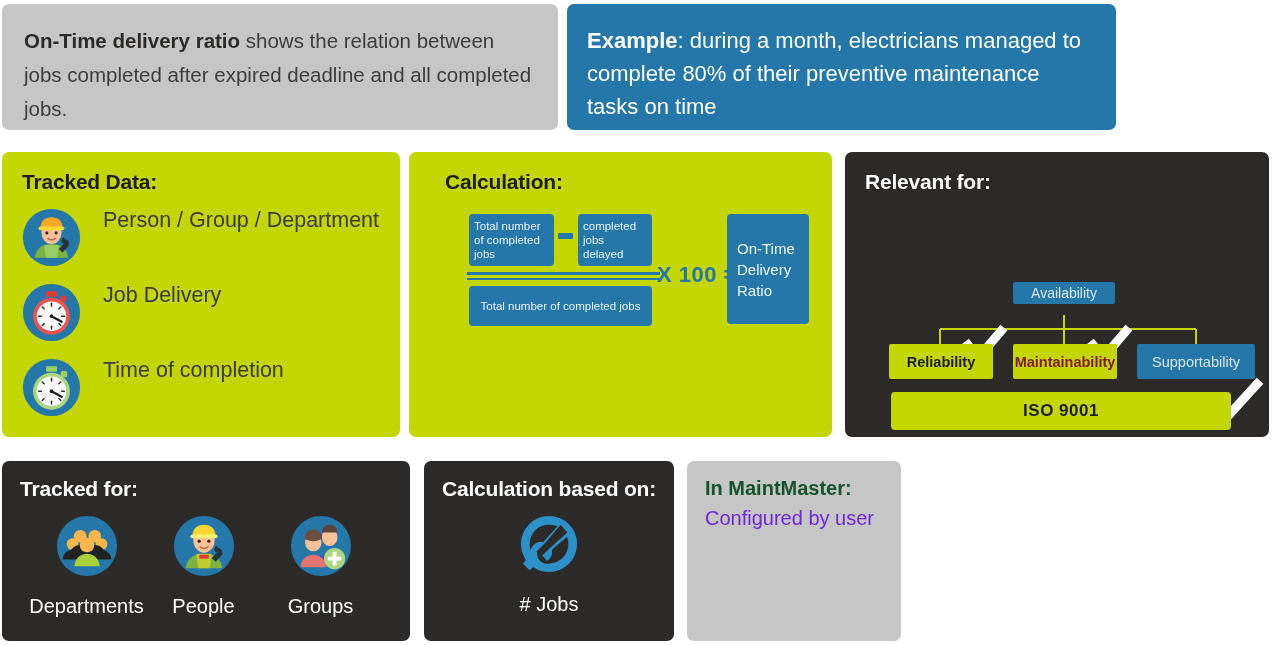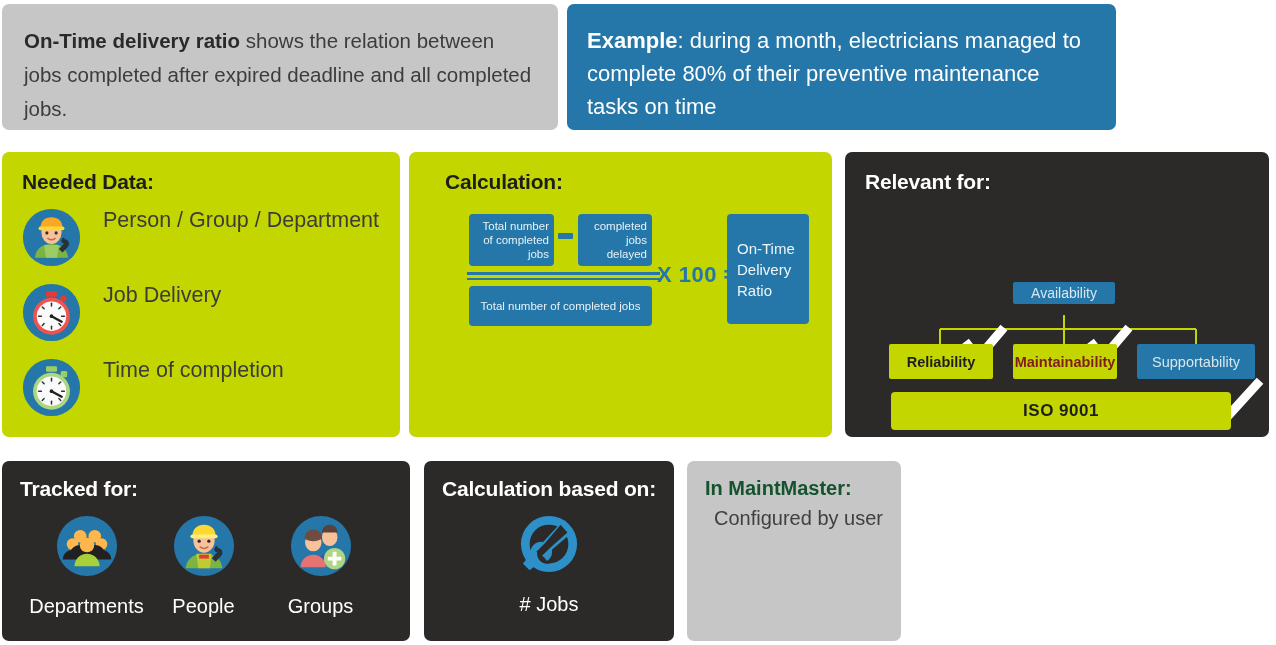--- a/index.html
+++ b/index.html
@@ -61,21 +61,21 @@
   .need-label {
     margin-left: 22px; font-size: 21.5px; color: #3c3c3b;
   }
 
   
   .formula { position: relative; margin-top: 16px; height: 120px; }
   .fbox {
     position: absolute; background: #2477a8; border-radius: 4px;
     color: #e8f1f6; font-size: 11.5px; line-height: 14px;
     display: flex; align-items: center; justify-content: center;
-    text-align: right; padding: 3px 5px;
+    text-align: left; padding: 3px 5px;
   }
   .fbox-num1   { left: 24px;  top: 4px;   width: 85px;  height: 52px; }
   .fbox-num2   { left: 133px; top: 4px;   width: 74px;  height: 52px; }
   .fbox-den    { left: 24px;  top: 76px;  width: 183px; height: 40px; }
   .fbox-result {
     left: 282px; top: 4px; width: 82px; height: 110px;
     font-size: 15px; line-height: 21px; justify-content: flex-start;
     text-align: left; padding-left: 10px; color: #eef5f9;
   }
   .minus {
@@ -149,37 +149,37 @@
   }
 
   .based-inner {
     display: flex; flex-direction: column; align-items: center;
     margin-top: 12px;
   }
   .based-icon { width: 62px; height: 62px; }
   .based-label { margin-top: 18px; font-size: 20px; color: #ffffff; }
 
   .mm-title { font-size: 20px; font-weight: bold; color: #14532d; }
-  .mm-sub { margin-top: 7px; font-size: 20px; color: #404040; text-align: right; }
+  .mm-sub { margin-top: 7px; font-size: 20px; color: #6d28d9; }
 </style>
 </head>
 <body>
 
 <div class="page">
 
   <div class="card card-desc">
     <div class="desc-text"><b>On-Time delivery ratio</b><span> shows the relation between jobs completed after expired deadline and all completed jobs.</span></div>
   </div>
 
   <div class="card card-example">
     <div class="example-text"><b>Example</b><span>: during a month, electricians managed to complete 80% of their preventive maintenance tasks on time</span></div>
   </div>
 
   <div class="card card-needed">
-    <div class="card-title title-dark">Needed Data:</div>
+    <div class="card-title title-dark">Tracked Data:</div>
     <div class="need-list">
 
       <div class="need-row">
         <svg class="need-icon" viewBox="0 0 64 64">
           <circle cx="32" cy="32" r="31" fill="#2477a8"></circle>
           <path d="M14 54c1-10 8-15 18-15s17 5 18 15z" fill="#7cb342"></path>
           <path d="M24 40h16l-2 14h-12z" fill="#9ccc65"></path>
           <ellipse cx="32" cy="26" rx="11" ry="13" fill="#f7c19a"></ellipse>
           <path d="M20 22c0-8 5-12 12-12s12 4 12 12z" fill="#f9a825"></path>
           <rect x="18" y="20" width="28" height="4" rx="2" fill="#fdd835"></rect>

